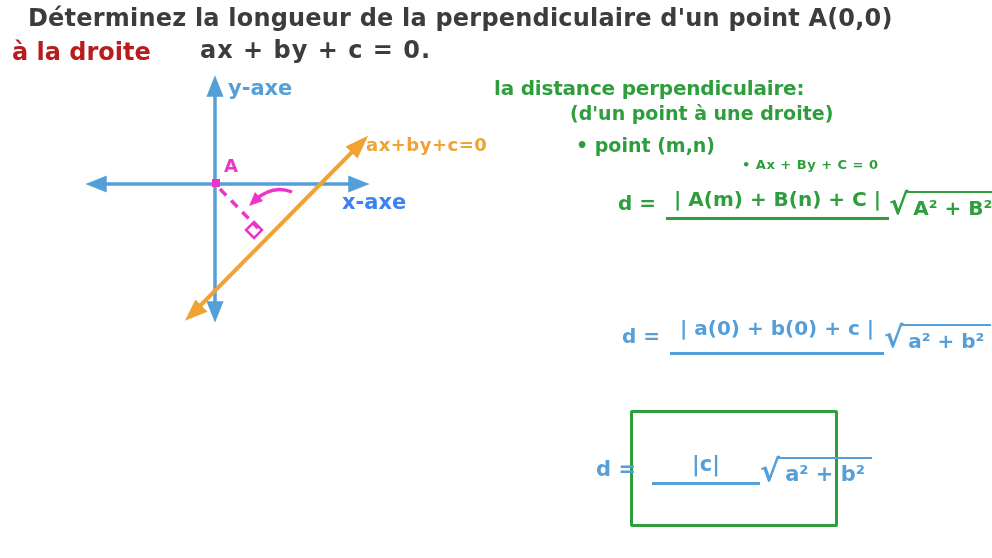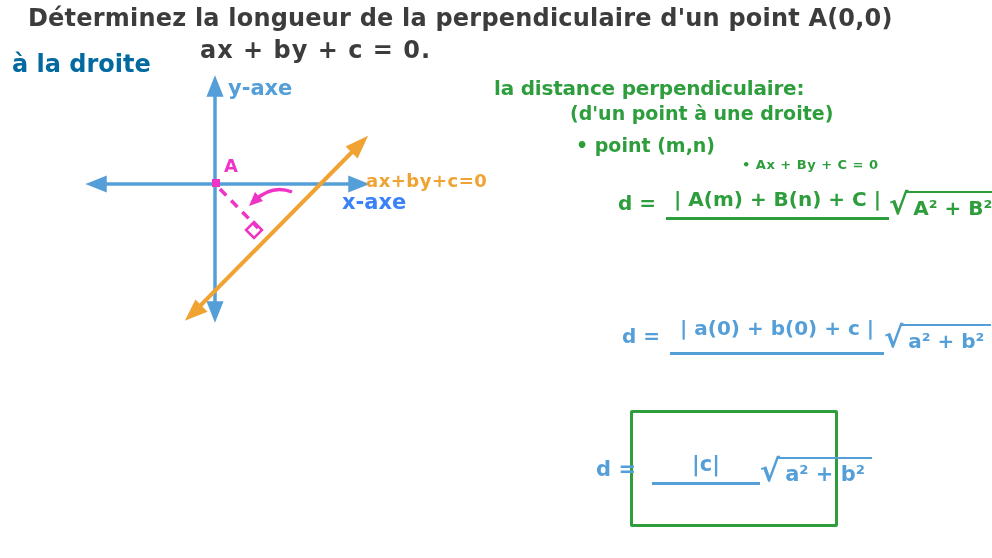--- a/index.html
+++ b/index.html
@@ -10,30 +10,30 @@
     height: 550px;
     background: #ffffff;
     overflow: hidden;
     font-family: "DejaVu Sans", sans-serif;
     font-weight: 600;
   }
   .lbl { position: absolute; white-space: pre; line-height: 1.15; }
 
   
   .title1 { left: 28px; top: 5px;  font-size: 24px; color: #3c3c3c; letter-spacing: 0.2px; }
-  .title2 { left: 12px; top: 39px; font-size: 24px; color: #0369a1; margin-top: 12px; }
+  .title2 { left: 12px; top: 39px; font-size: 24px; color: #b91c1c; }
   .title2eq { left: 200px; top: 37px; font-size: 24px; color: #3c3c3c; letter-spacing: 1px; }
 
   
   svg.diagram { position: absolute; left: 0; top: 0; }
 
   
   .yaxe  { left: 228px; top: 76px;  font-size: 21px; color: #559fd9; }
   .xaxe  { left: 342px; top: 190px; font-size: 21px; color: #3b82f6; }
-  .lineq { left: 366px; top: 135px; font-size: 18px; color: #f0a232; letter-spacing: 0.5px; margin-top: 36px; }
+  .lineq { left: 366px; top: 135px; font-size: 18px; color: #f0a232; letter-spacing: 0.5px; }
   .ptA   { left: 224px; top: 156px; font-size: 18px; color: #ee33c6; }
 
   
   .green { color: #2e9e3d; }
   .blue  { color: #559fd9; }
   .heading    { left: 494px; top: 77px;  font-size: 20px; letter-spacing: -0.2px; }
   .subheading { left: 570px; top: 103px; font-size: 19px; }
   .bullet1    { left: 576px; top: 135px; font-size: 19px; }
   .bullet2    { left: 742px; top: 134px; font-size: 13px; letter-spacing: 0.5px; margin-top: 24px; }
 

